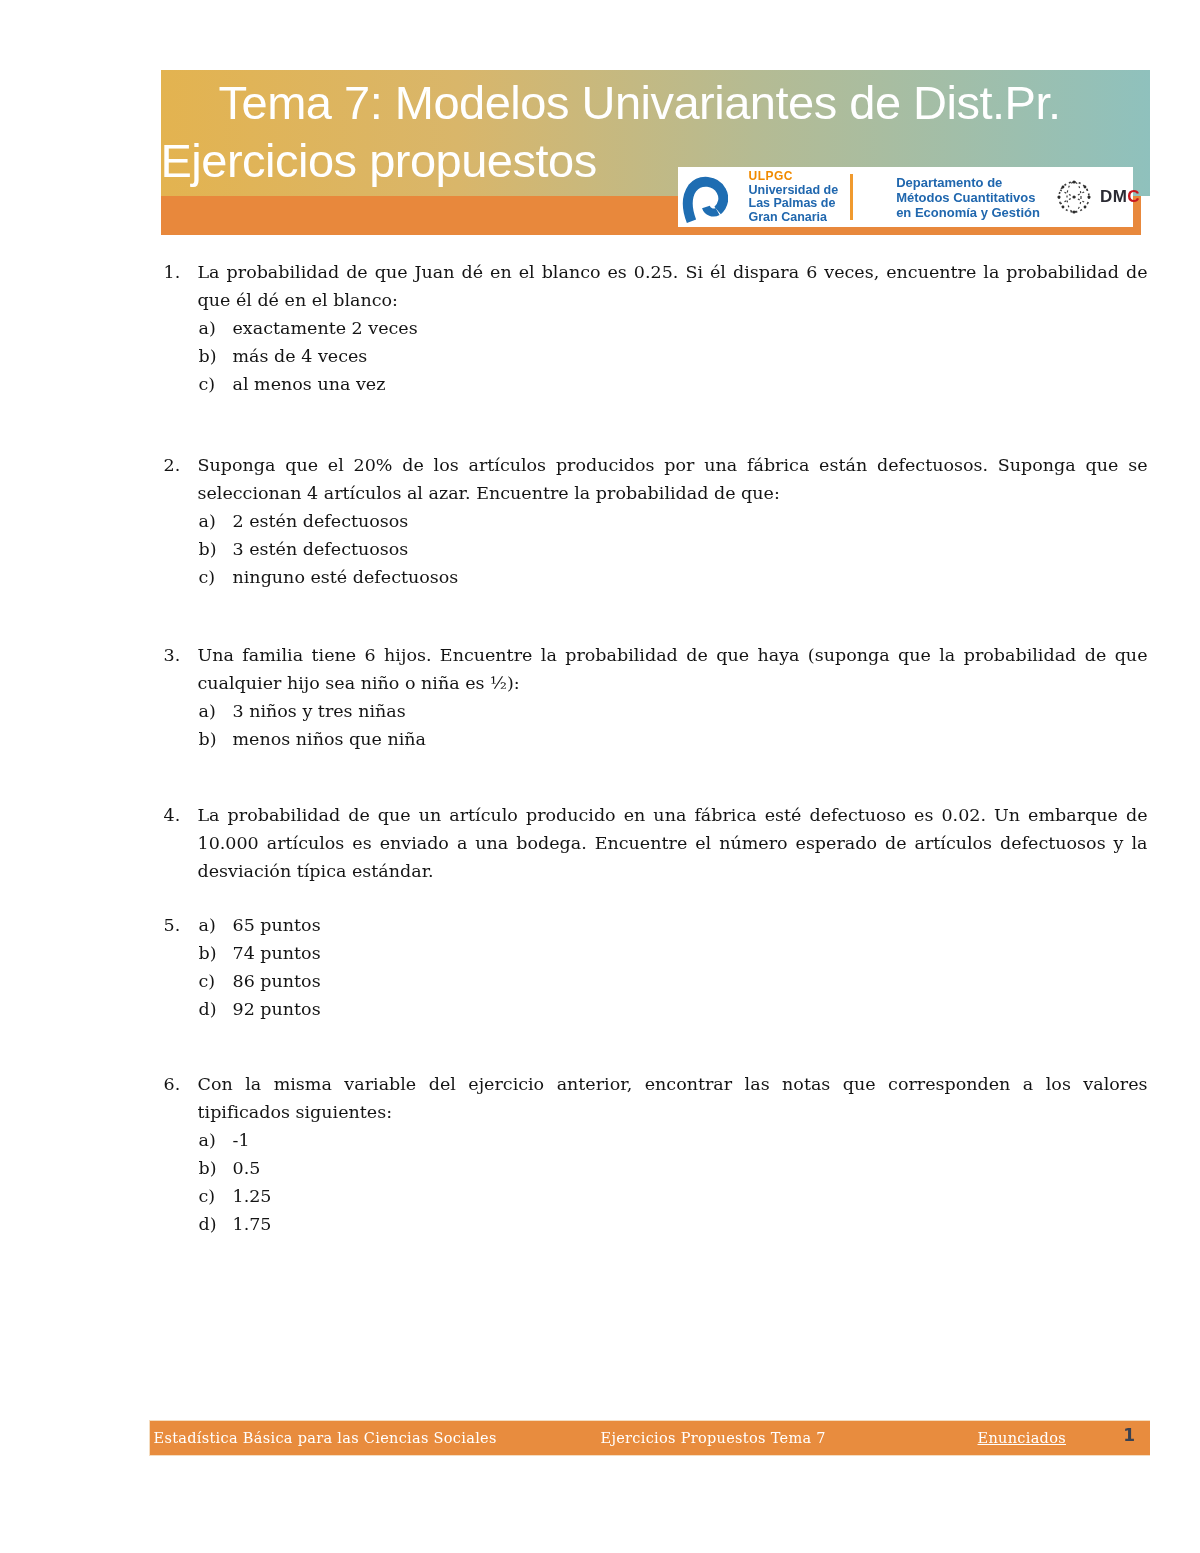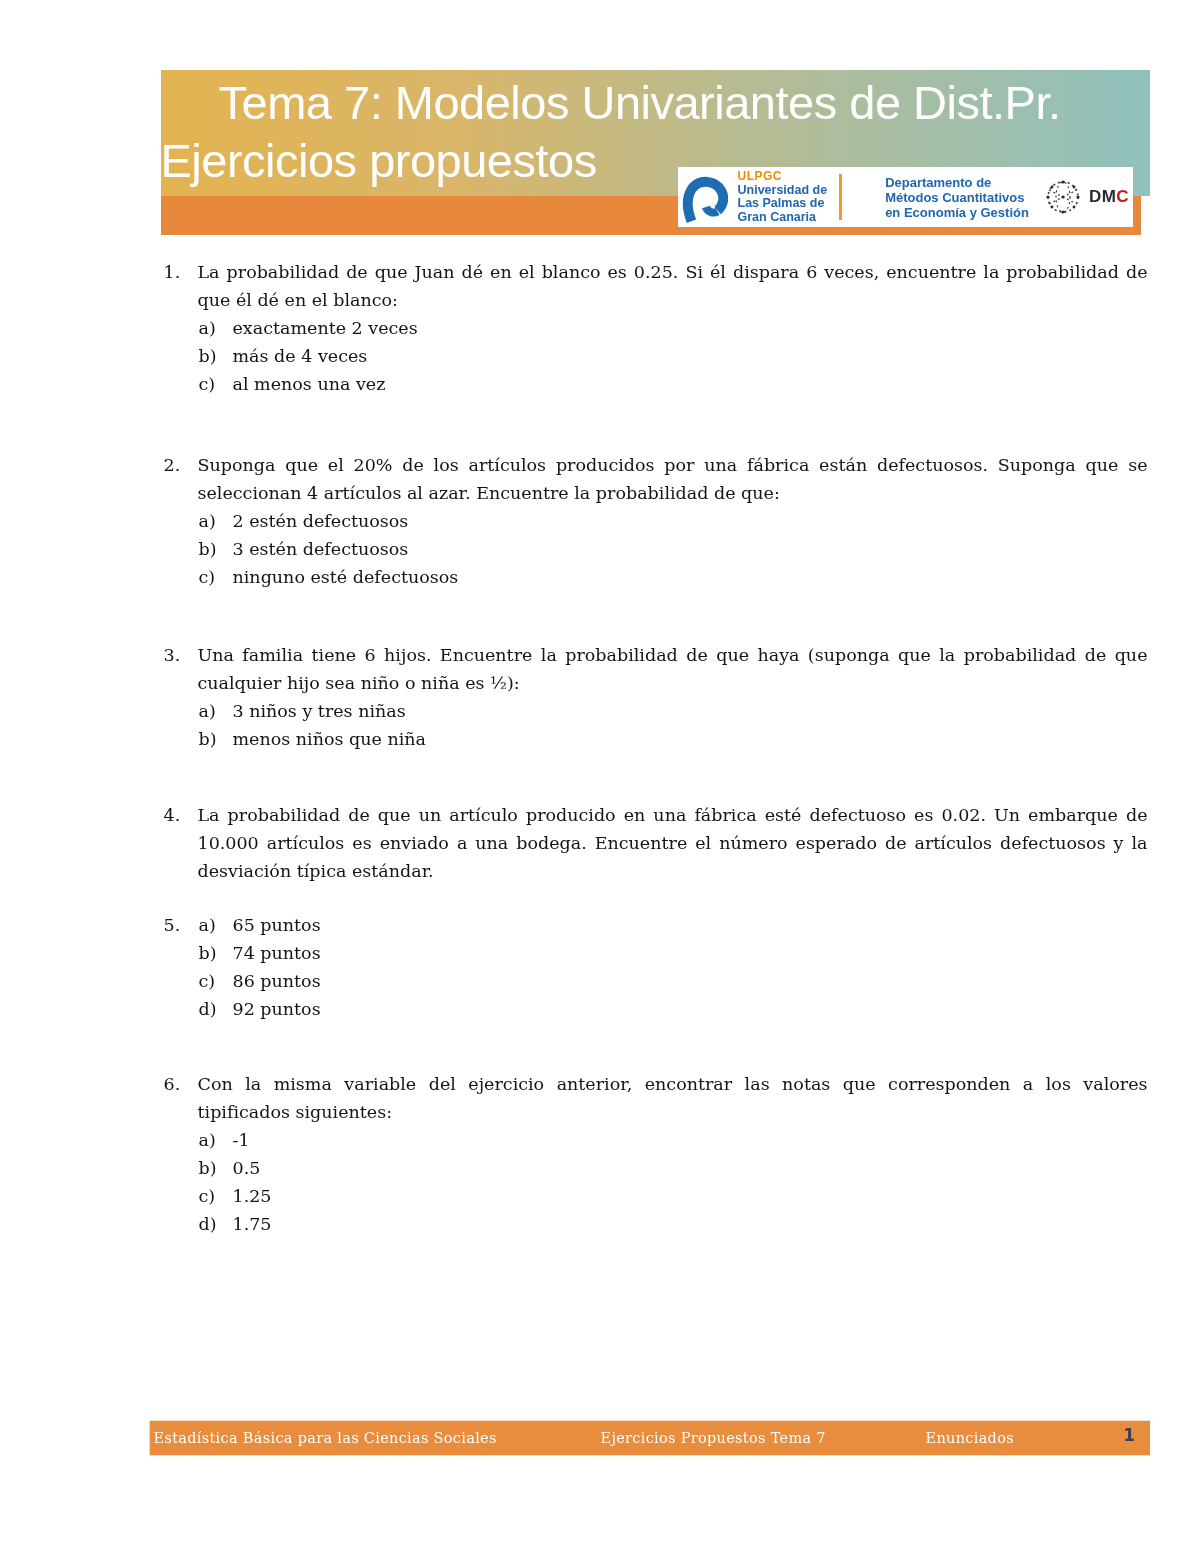--- a/index.html
+++ b/index.html
@@ -29,21 +29,21 @@
   .title-line1 { margin-left:58px; }
   .title-line2 { }
 
   
   .logo-box {
     position:absolute; left:627px; top:167px; width:455px; height:60px;
     background:#ffffff; display:flex; align-items:center; padding:3px 6px 3px 4px;
     font-family:"Liberation Sans","DejaVu Sans",sans-serif;
   }
   .swirl-wrap { flex:0 0 auto; width:46px; height:54px; }
-  .ulpgc-col { flex:0 0 auto; margin-left:10px; line-height:13.5px; }
+  .ulpgc-col { flex:0 0 auto; margin-left:21px; line-height:13.5px; }
   .ulpgc-acronym { color:#f08a00; font-weight:bold; font-size:12px; letter-spacing:0.5px; }
   .ulpgc-line { color:#2067ae; font-weight:bold; font-size:12.5px; }
   .logo-divider { flex:0 0 auto; width:3px; height:46px; background:#f09a2e; margin:0 9px 0 12px; }
   .dept-col { flex:0 0 auto; line-height:15px; }
   .dept-line { color:#2067ae; font-weight:bold; font-size:13px;margin-left:34px; }
   .globe-wrap { flex:0 0 auto; width:40px; height:40px; margin-left:14px; }
   .dmc-text { flex:0 0 auto; font-weight:bold; font-size:17px; color:#2b2b33; margin-left:6px; letter-spacing:0.5px;text-align:center; }
   .dmc-text .dmc-c { color:#c8161d; }
 
   
@@ -60,21 +60,21 @@
   .mb5 { margin-bottom:47px; }
 
   
   .footer-band {
     position:absolute; left:98px; top:1420px; width:1004px; height:36px;
     background:#e88c3e; border:1px solid #f5ddc0;
     color:#ffffff; font-size:14.5px; letter-spacing:0.3px;
   }
   .footer-left  { position:absolute; left:4px;  top:9px; white-space:nowrap; }
   .footer-center{ position:absolute; left:451px; top:9px; white-space:nowrap; }
-  .footer-right { position:absolute; left:776px; top:9px; white-space:nowrap; }
+  .footer-right { position:absolute; left:828px; top:9px; white-space:nowrap;text-decoration:underline; }
   .page-number  {
     position:absolute; right:16px; top:4px; color:#3a4150; font-weight:bold;
     font-size:17px; font-family:"DejaVu Sans","Liberation Sans",sans-serif;
   }
 </style>
 </head>
 <body>
 
 <div class="page">
 

